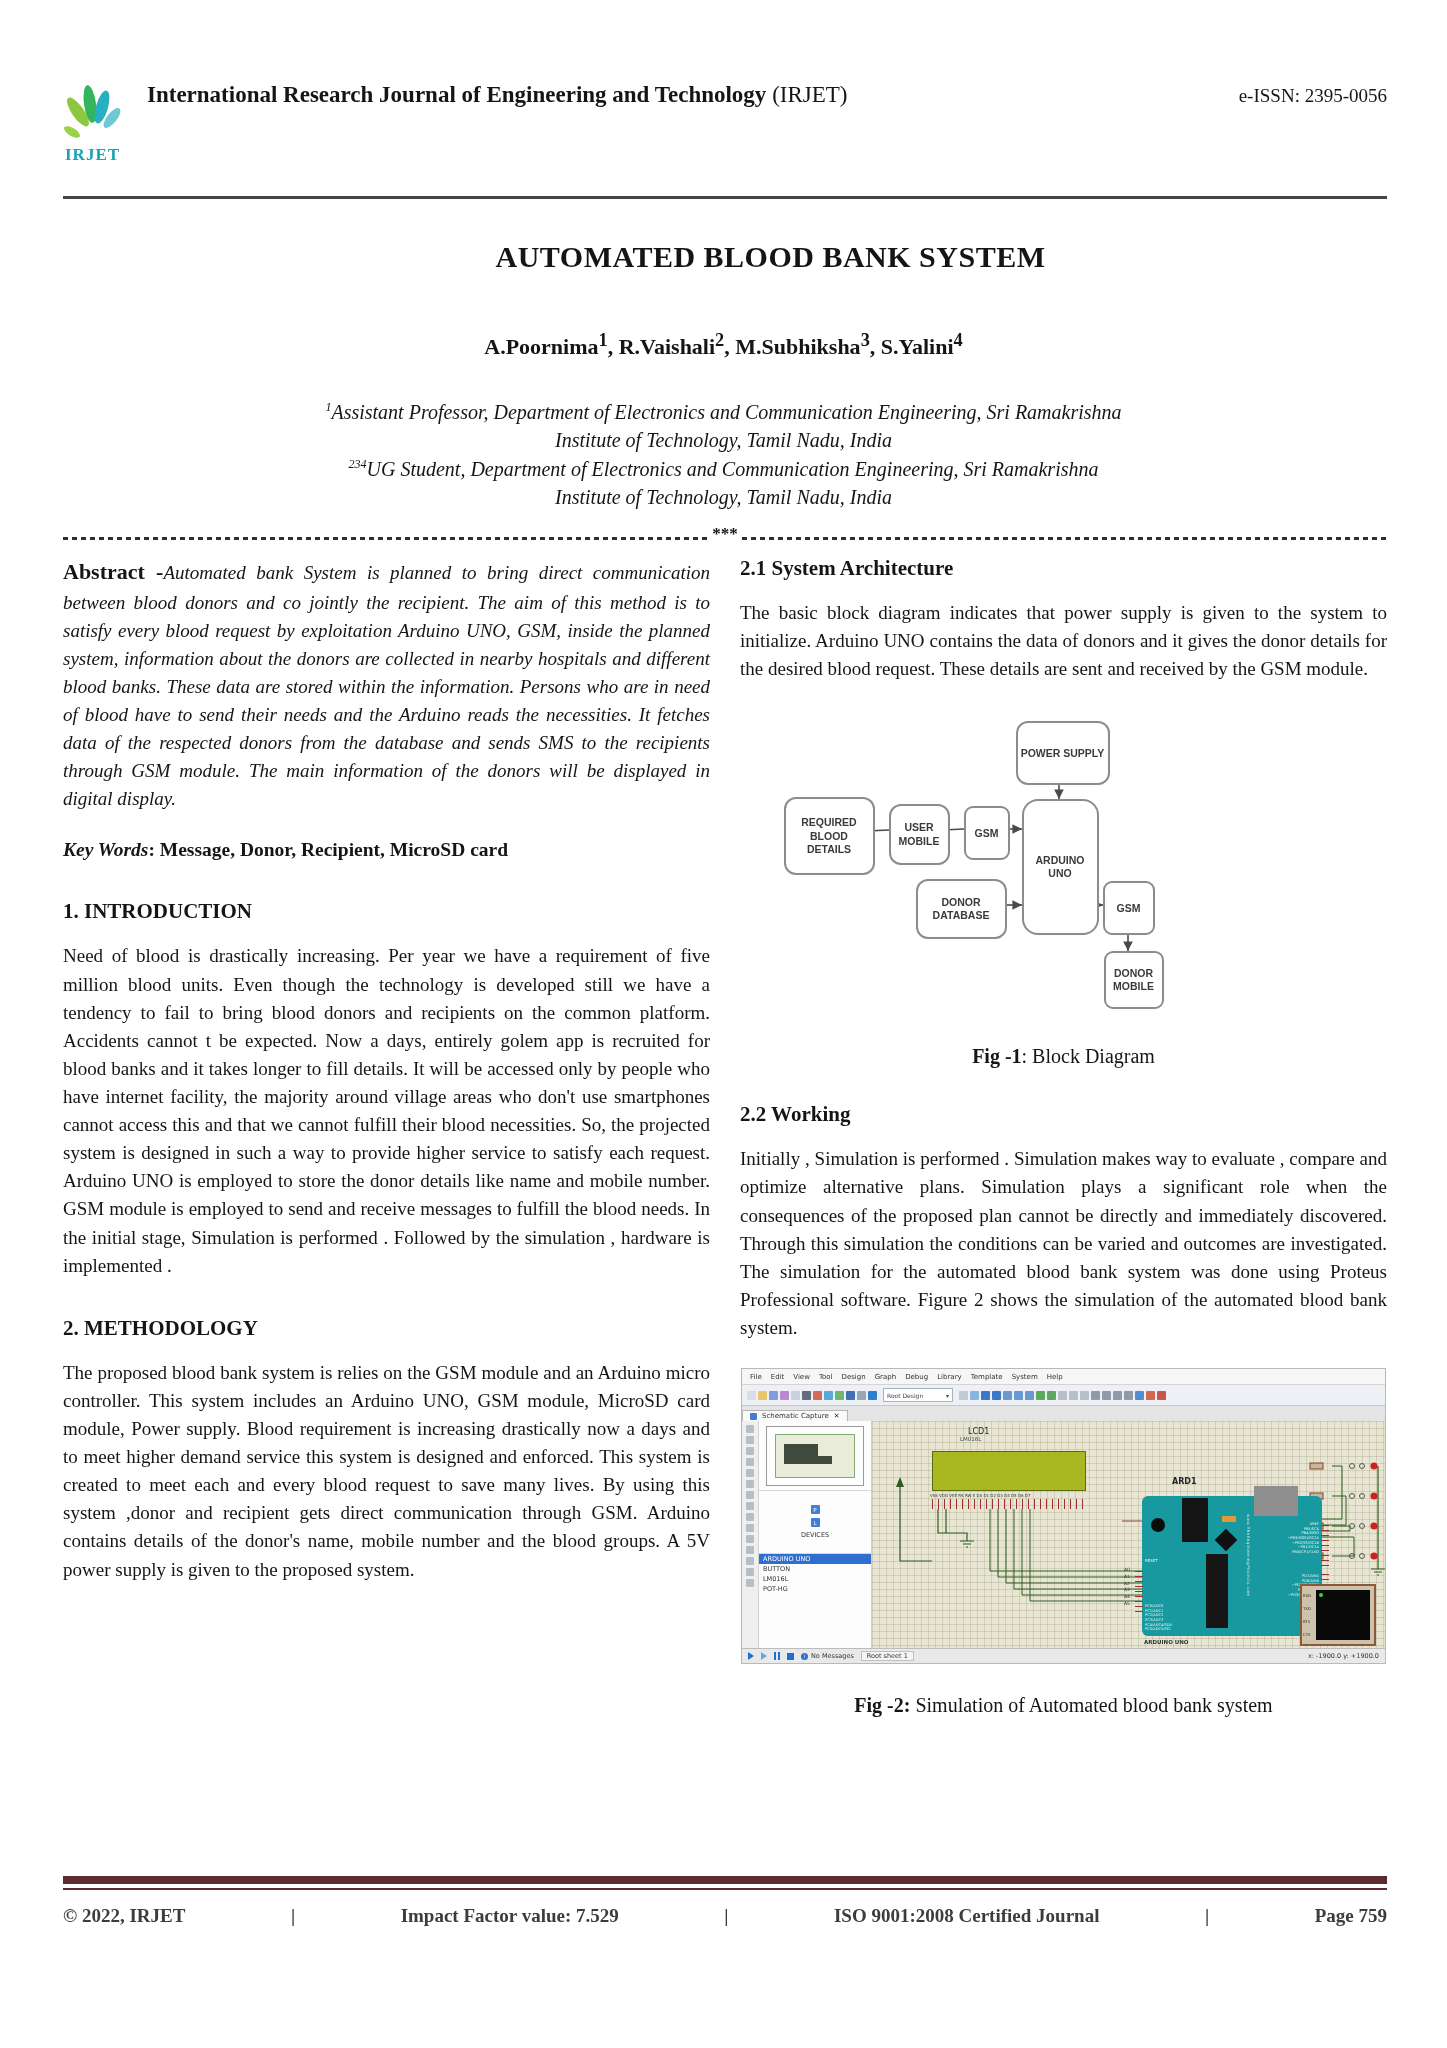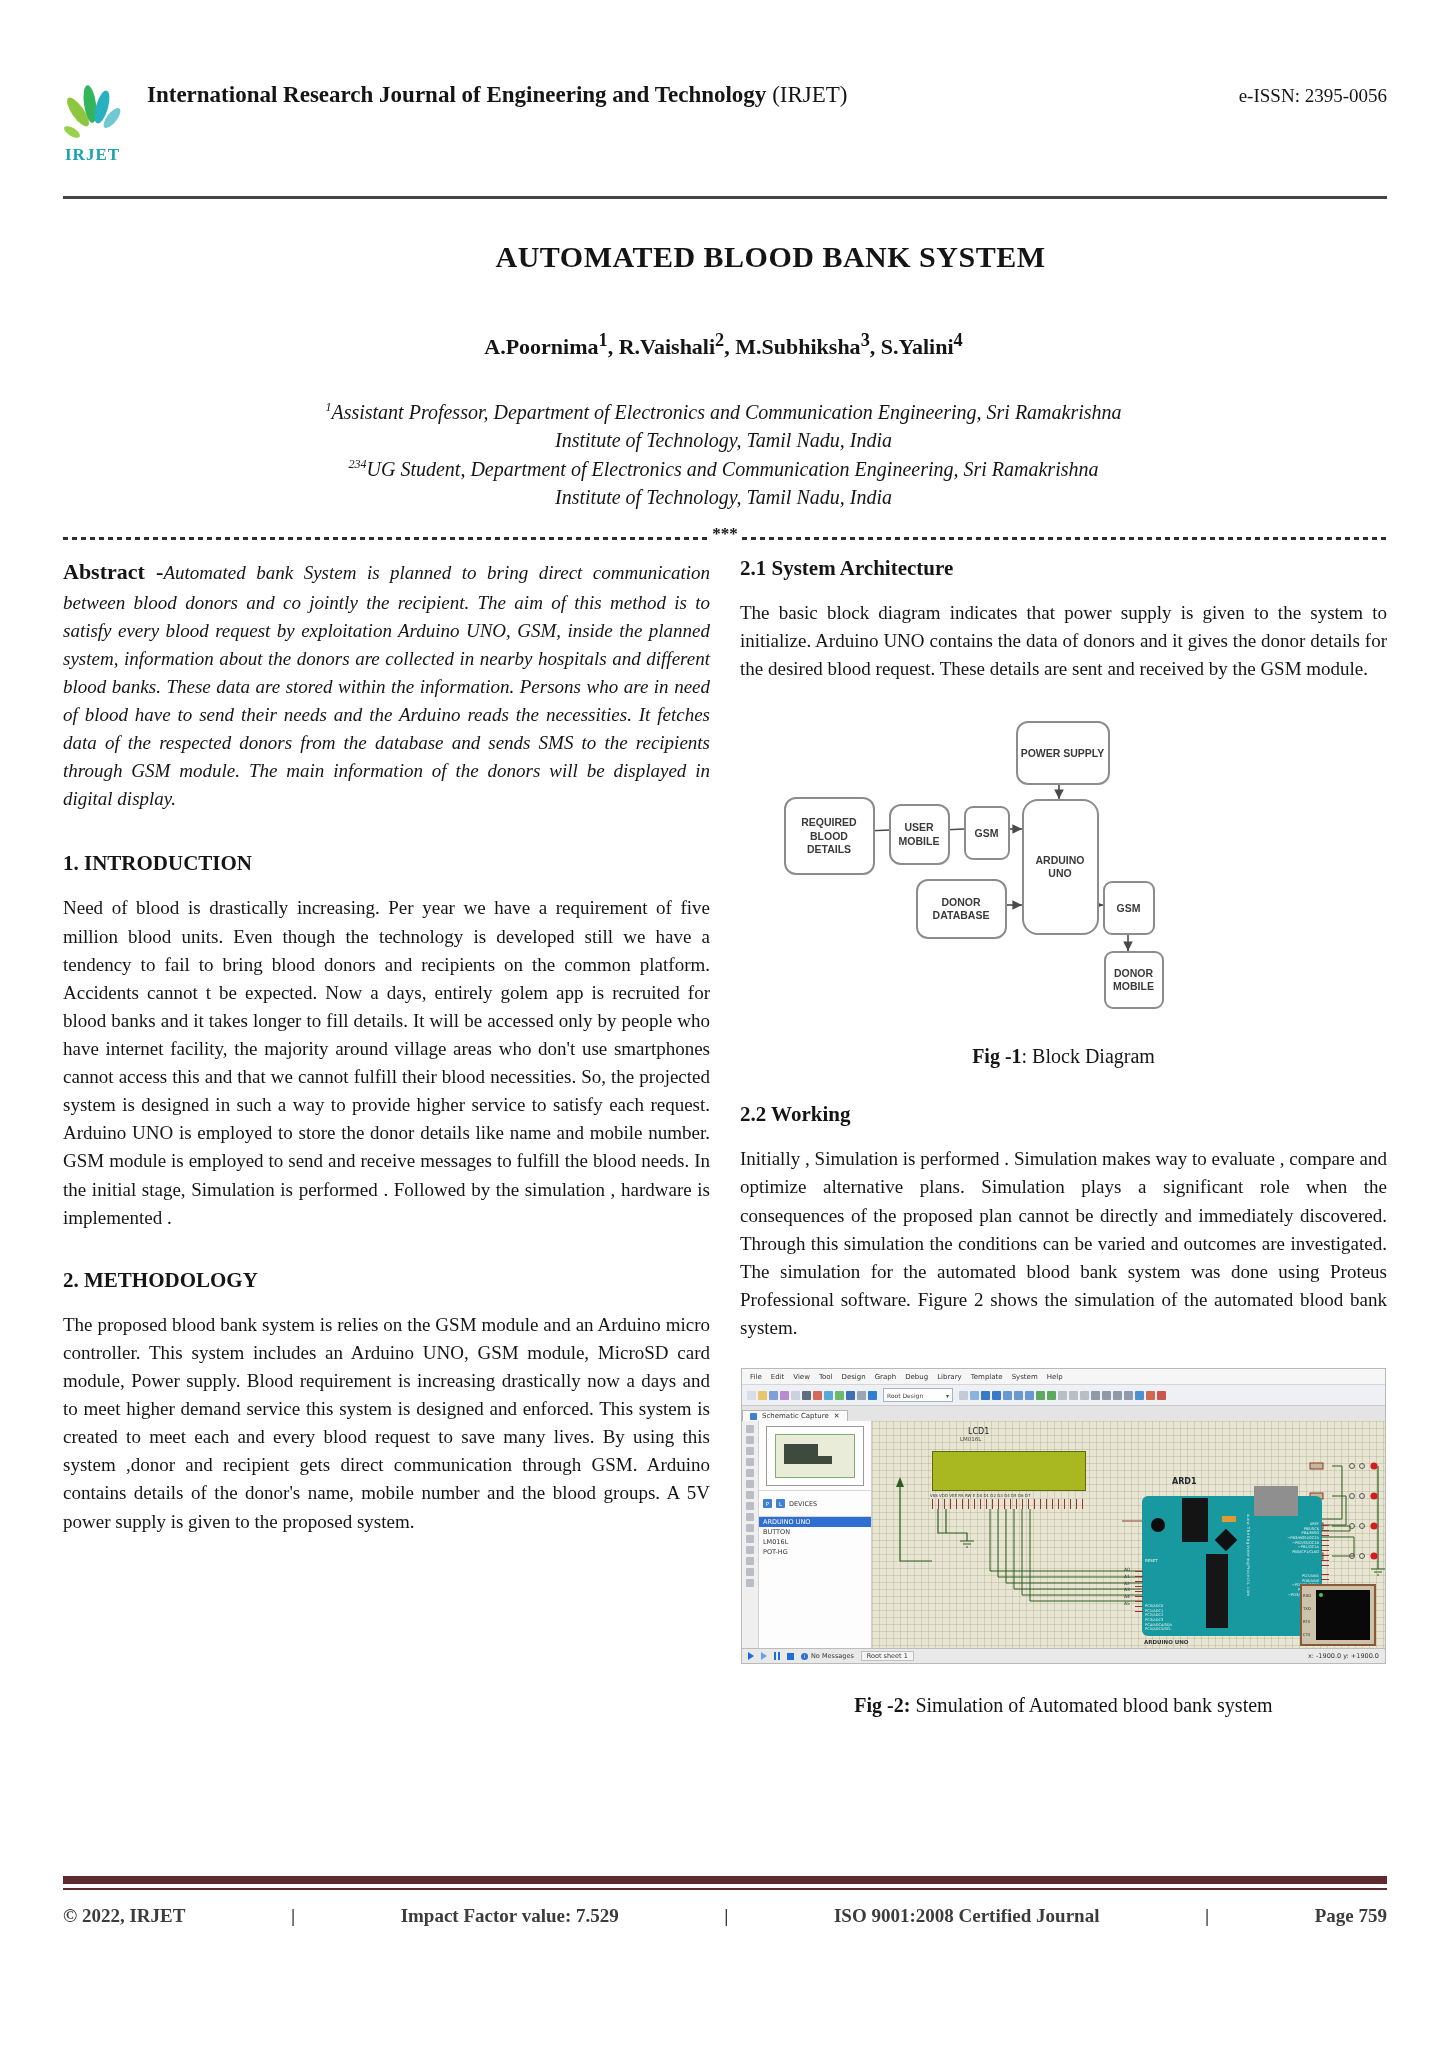--- a/index.html
+++ b/index.html
@@ -69,21 +69,21 @@
   .pt-body{display:flex;height:233px;}
   .pt-strip{width:16px;background:#efefef;border-right:1px solid #d2d2d2;display:flex;flex-direction:column;
             align-items:center;gap:3px;padding-top:4px;}
   .pt-strip i{width:8px;height:8px;background:#b7bec6;border-radius:1px;}
   .pt-panel{width:112px;background:#fdfdfd;border-right:1px solid #cfcfcf;font-size:6.5px;}
   .pt-thumb{width:96px;height:58px;margin:5px auto 4px auto;background:#fff;border:1px solid #9a9a9a;
             display:flex;align-items:center;justify-content:center;}
   .pt-thumb-in{width:78px;height:42px;background:#e9ecd8;border:1px solid #7fae72;position:relative;}
   .pt-thumb-in:after{content:"";position:absolute;left:8px;top:9px;width:34px;height:20px;background:#3d4a3d;
             box-shadow:20px 6px 0 -6px #3d4a3d;}
-  .pt-devhdr{display:flex;align-items:center;gap:4px;padding:8px 4px;border-top:1px solid #d8d8d8;border-bottom:1px solid #d8d8d8;color:#333;}
+  .pt-devhdr{display:flex;align-items:center;gap:4px;padding:14px 4px;border-top:1px solid #d8d8d8;border-bottom:1px solid #d8d8d8;color:#333;flex-direction:column;}
   .pt-devbtn{width:9px;height:9px;background:#3f7fd4;color:#fff;font-size:5.5px;display:flex;
              align-items:center;justify-content:center;border-radius:1px;}
   .pt-devlist div{padding:1px 4px;color:#333;}
   .pt-devlist .sel{background:#2f6fd0;color:#fff;}
   .pt-canvas{flex:1;position:relative;background-color:#e8e6d3;overflow:hidden;
      background-image:linear-gradient(rgba(150,148,118,.28) 1px,transparent 1px),
                       linear-gradient(90deg,rgba(150,148,118,.28) 1px,transparent 1px);
      background-size:7px 7px;}
   .lcd-ref{position:absolute;left:96px;top:6px;font-size:8px;font-weight:normal;color:#20262c;}
   .lcd-part{position:absolute;left:88px;top:15px;font-size:5.5px;color:#444;}
@@ -164,20 +164,21 @@
   <div class="dashes"></div>
   <span class="stars">***</span>
   <div class="dashes"></div>
 </div>
 
 <div class="columns">
 
   <div class="col">
     <p class="body-p abstract-text"><span class="ab-label">Abstract -</span><span>Automated bank System is planned to bring direct communication between blood donors and co jointly the recipient. The aim of this method  is to satisfy every blood request by exploitation Arduino UNO, GSM, inside the planned system, information about the donors are collected in nearby hospitals and different blood banks. These data are stored within the information. Persons who are  in need of blood have to send their needs and the Arduino reads the necessities. It fetches data of the respected  donors from the database and sends SMS to the recipients through GSM module. The main information of the donors will be displayed in digital display.</span></p>
 
+    <p class="keywords"><span class="kw-label">Key Words</span><span>:</span><span>  Message, Donor, Recipient, MicroSD card</span></p>
 
     <h2 class="sec" style="margin-top:38px;">1. INTRODUCTION</h2>
     <p class="body-p">Need of blood is drastically increasing. Per year we have a requirement of five million blood units. Even though the technology is developed still we have a tendency to fail to bring blood donors and recipients on the common platform. Accidents cannot t be expected. Now a days, entirely golem app is recruited for blood banks and it takes longer to fill details. It will be accessed only by people who have internet facility, the majority around village areas who don't use smartphones cannot access this and that we cannot fulfill their blood necessities. So, the projected system is designed in such a way to provide higher service to satisfy each request. Arduino UNO is employed to store the donor details like name and mobile number. GSM module is employed to send and receive messages to fulfill the blood needs. In the initial stage, Simulation is performed . Followed by the simulation , hardware  is implemented .</p>
 
     <h2 class="sec" style="margin-top:36px;">2. METHODOLOGY</h2>
     <p class="body-p">The proposed blood bank system is relies on the GSM module and an Arduino micro controller. This system includes an Arduino UNO, GSM module, MicroSD card module, Power supply. Blood requirement is increasing drastically now a days and to meet higher demand service this system is designed and enforced. This system is created to meet each and  every blood request to save many lives. By using this system ,donor and recipient gets direct communication through GSM. Arduino contains details of the donor's name, mobile number and the blood groups. A 5V power supply is given to the proposed system.</p>
   </div>
 
   <div class="col">
     <h2 class="sec first">2.1 System Architecture</h2>

